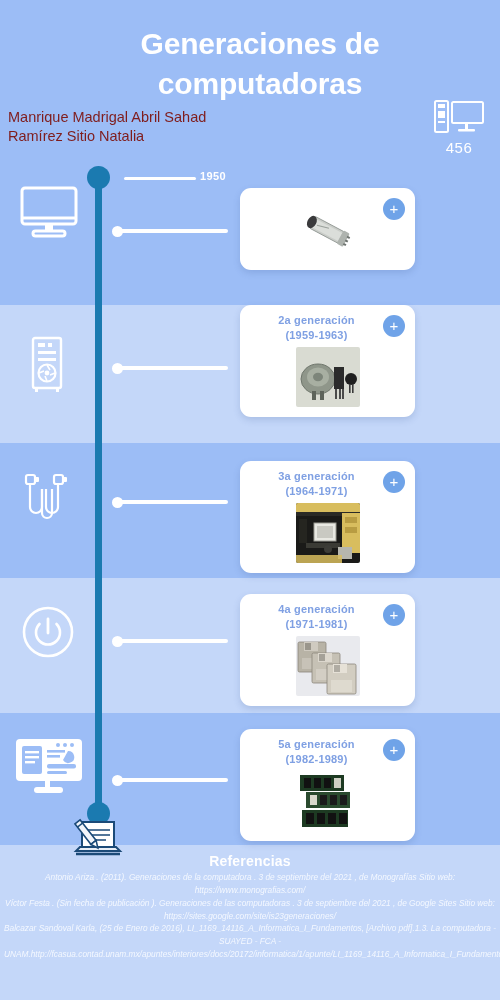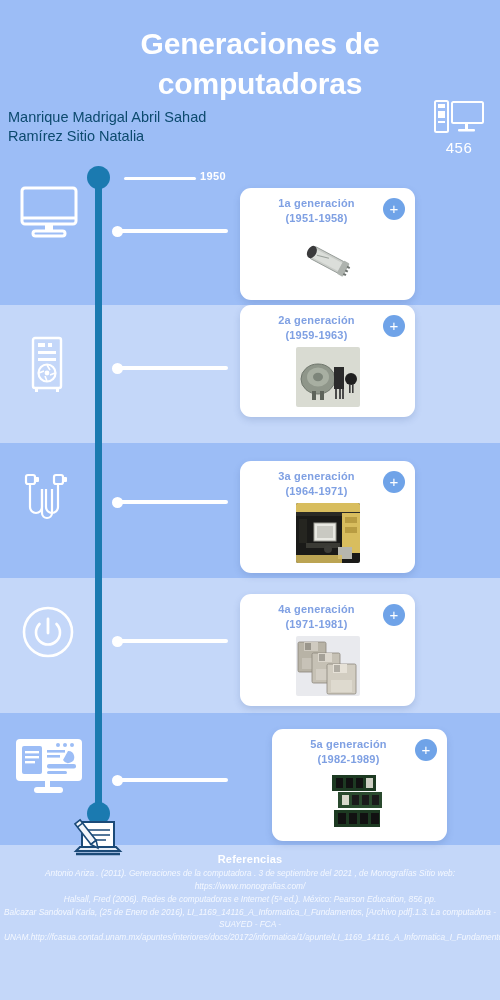--- a/index.html
+++ b/index.html
@@ -44,21 +44,21 @@
     text-align: center;
     color: #ffffff;
     font-size: 30px;
     font-weight: bold;
     line-height: 1.32;
     letter-spacing: -0.2px;
   }
   .authors {
     position: absolute;
     left: 8px; top: 92px;
-    color: #0c4a6e;
+    color: #7f1d1d;
     font-size: 14.5px;
     line-height: 1.33;
     font-weight: 400;
   }
   .header-badge {
     position: absolute;
     right: 8px; top: 84px;
     width: 66px;
     text-align: center;
   }
@@ -193,21 +193,21 @@
   .refs {
     position: absolute;
     left: 0; top: 853px;
     width: 500px;
     padding: 0 4px;
     text-align: center;
     z-index: 5;
   }
   .refs-title {
     color: #ffffff;
-    font-size: 11px;
+    font-size: 14px;
     font-weight: bold;
     margin-bottom: 2px;
     letter-spacing: 0.2px;
   }
   .refs-body {
     color: #f4f8ff;
     font-size: 8.3px;
     font-style: italic;
     line-height: 1.55;
   }
@@ -260,24 +260,20 @@
         <rect x="6" y="8" width="54" height="36" rx="3" stroke="#ffffff" stroke-width="3"></rect>
         <path d="M6 38 H60" stroke="#ffffff" stroke-width="3"></path>
         <rect x="29" y="44" width="8" height="7" fill="#ffffff"></rect>
         <rect x="17" y="51" width="32" height="5" rx="2.5" stroke="#ffffff" stroke-width="3"></rect>
       </svg>
     </div>
     <div class="connector-dot" style="top:50px;"></div>
     <div class="connector" style="top:53px; width:110px;"></div>
 
     <div class="card" style="top:12px;">
-      <div class="card-title">
-        <span>1a generación</span><br>
-        <span>(1951-1958)</span>
-      </div>
       <div class="card-plus">+</div>
       <div class="card-thumb">
         <svg viewBox="0 0 64 60">
           <rect width="64" height="60" fill="#ffffff"></rect>
           <g transform="rotate(28 32 30)">
             <rect x="14" y="24" width="34" height="13" rx="2" fill="#c9ccc8" stroke="#8d9490" stroke-width="0.8"></rect>
             <rect x="16" y="26" width="30" height="9" fill="#e2e6e1" opacity="0.7"></rect>
             <ellipse cx="14" cy="30.5" rx="4.5" ry="6.5" fill="#3a3a3c"></ellipse>
             <rect x="46" y="23" width="7" height="15" rx="1.5" fill="#aeb3ae"></rect>
             <rect x="52" y="26" width="3" height="2" fill="#6e7470"></rect>
@@ -434,21 +430,21 @@
         <path d="M54 14 a6 6 0 1 1 -5 9 z" fill="#9cbdf6"></path>
         <rect x="33" y="27" width="29" height="4.5" rx="2" fill="#9cbdf6"></rect>
         <rect x="33" y="34" width="20" height="3" rx="1.5" fill="#9cbdf6"></rect>
         <rect x="31" y="44" width="5" height="6" fill="#ffffff"></rect>
         <rect x="20" y="50" width="29" height="6" rx="3" fill="#ffffff"></rect>
       </svg>
     </div>
     <div class="connector-dot" style="top:62px;"></div>
     <div class="connector" style="top:65px; width:110px;"></div>
 
-    <div class="card" style="top:16px;margin-left:32px;">
+    <div class="card" style="top:16px;">
       <div class="card-title">
         <span>5a generación</span><br>
         <span>(1982-1989)</span>
       </div>
       <div class="card-plus">+</div>
       <div class="card-thumb">
         <svg viewBox="0 0 64 60">
           <rect width="64" height="60" fill="#ffffff"></rect>
           <rect x="4" y="4" width="44" height="16" fill="#1d3a22"></rect>
           <rect x="8" y="7" width="7" height="10" fill="#111"></rect>
@@ -481,18 +477,18 @@
         <path d="M14 24 L17.25 31 L20.5 24 Z" fill="#ffffff" stroke="#1b4a78" stroke-width="1.6"></path>
         <path d="M14 2 H20.5" stroke="#1b4a78" stroke-width="1.4"></path>
       </g>
     </svg>
   </div>
 
   <div class="refs">
     <div class="refs-title">Referencias</div>
     <div class="refs-body">
         <p>Antonio Ariza . (2011). Generaciones de la computadora . 3 de septiembre del 2021 , de Monografías Sitio web: https://www.monografias.com/</p>
-        <p>Halsall, Fred (2006). Redes de computadoras e Internet (5ª ed.). México: Pearson Education, 856 pp.</p>
+        <p>Víctor Festa . (Sin fecha de publicación ). Generaciones de las computadoras . 3 de septiembre del 2021 , de Google Sites Sitio web: https://sites.google.com/site/is23generaciones/</p>
         <p>Balcazar Sandoval Karla, (25 de Enero de 2016), LI_1169_14116_A_Informatica_I_Fundamentos, [Archivo pdf].1.3. La computadora - SUAYED - FCA - UNAM.http://fcasua.contad.unam.mx/apuntes/interiores/docs/20172/informatica/1/apunte/LI_1169_14116_A_Informatica_I_Fundamentos.pdf</p>
       </div>
   </div>
 
 </div>
 
 </body></html>

